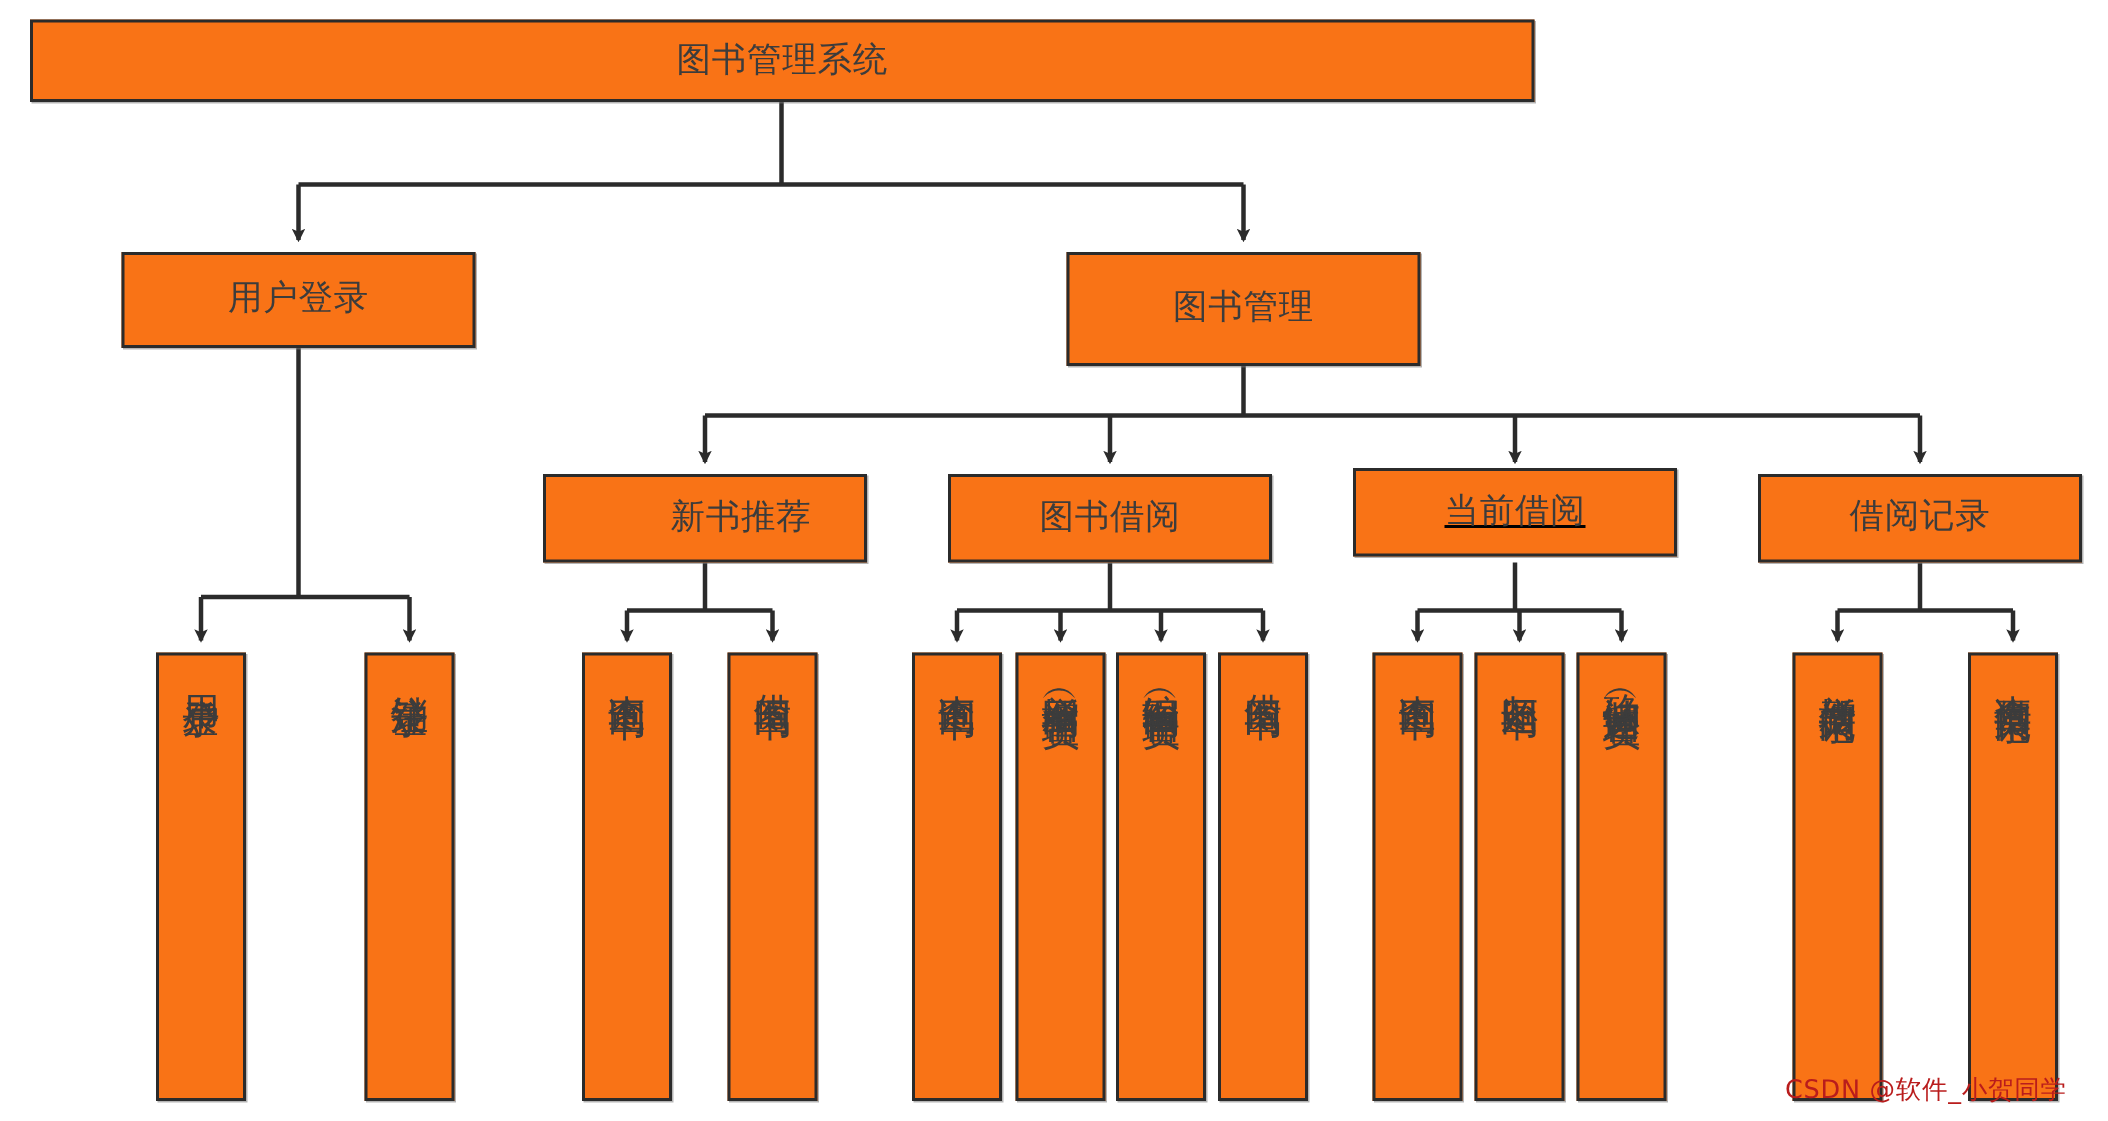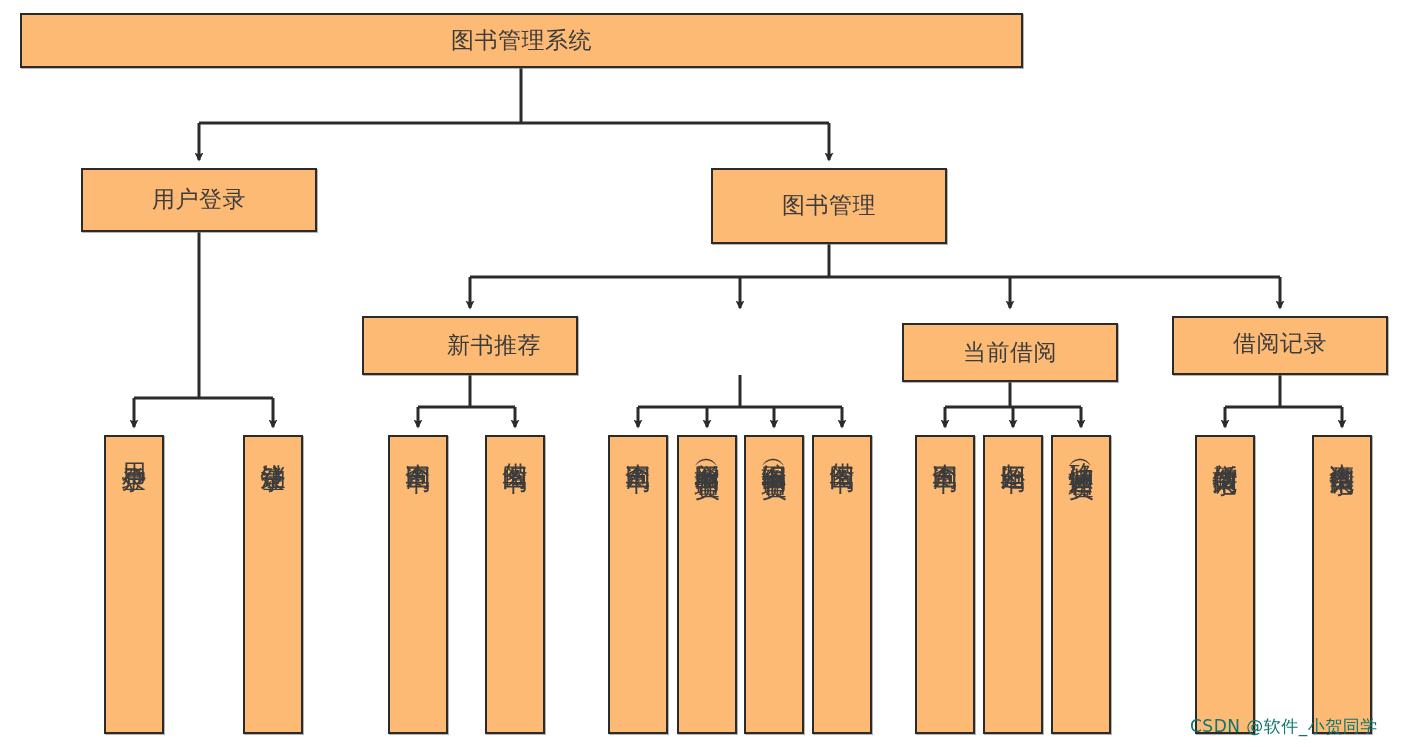--- a/index.html
+++ b/index.html
@@ -21,21 +21,21 @@
   #diagram-svg {
     position: absolute;
     left: 0;
     top: 0;
     width: 1405px;
     height: 747px;
   }
   .node {
     position: absolute;
     box-sizing: border-box;
-    background: #fdba74;
+    background: #f97316;
     border: 2px solid #2b2b2b;
     box-shadow: 1px 1px 0 0 rgba(120,120,120,0.55);
     display: flex;
     align-items: center;
     justify-content: center;
     z-index: 3;
   }
   .node-label {
     color: #3c3c3c;
     text-align: center;
@@ -60,21 +60,21 @@
     writing-mode: vertical-rl;
     text-orientation: upright;
     font-size: 25px;
     line-height: 1.0;
     letter-spacing: 2px;
     white-space: nowrap;
   }
   .watermark {
     position: absolute;
     z-index: 8;
-    color: #0f766e;
+    color: #b91c1c;
     font-size: 17px;
     letter-spacing: 0.5px;
     white-space: nowrap;
     pointer-events: none;
   }
 </style>
 </head>
 <body>
 
 <div id="diagram-root">
@@ -137,21 +137,24 @@
   <div class="node horiz" style="left:81px; top:168px; width:236px; height:64px;">
     <span class="node-label">用户登录</span>
   </div>
   <div class="node horiz" style="left:711px; top:168px; width:236px; height:76px;">
     <span class="node-label">图书管理</span>
   </div>
 
   <div class="node horiz" style="left:362px; top:316px; width:216px; height:59px;padding-left:48px;">
     <span class="node-label">新书推荐</span>
   </div>
-  <div class="node horiz" style="left:902px; top:323px; width:216px; height:59px;">
+  <div class="node horiz" style="left:632px; top:316px; width:216px; height:59px;">
+    <span class="node-label">图书借阅</span>
+  </div>
+  <div class="node horiz" style="left:902px; top:312px; width:216px; height:59px;text-decoration:underline;">
     <span class="node-label">当前借阅</span>
   </div>
   <div class="node horiz" style="left:1172px; top:316px; width:216px; height:59px;font-family:Liberation Mono, monospace;">
     <span class="node-label">借阅记录</span>
   </div>
 
   <div class="node vert" style="left:104px; top:435px; width:60px; height:299px;">
     <span class="node-label">用户登录</span>
   </div>
   <div class="node vert" style="left:243px; top:435px; width:60px; height:299px;">

